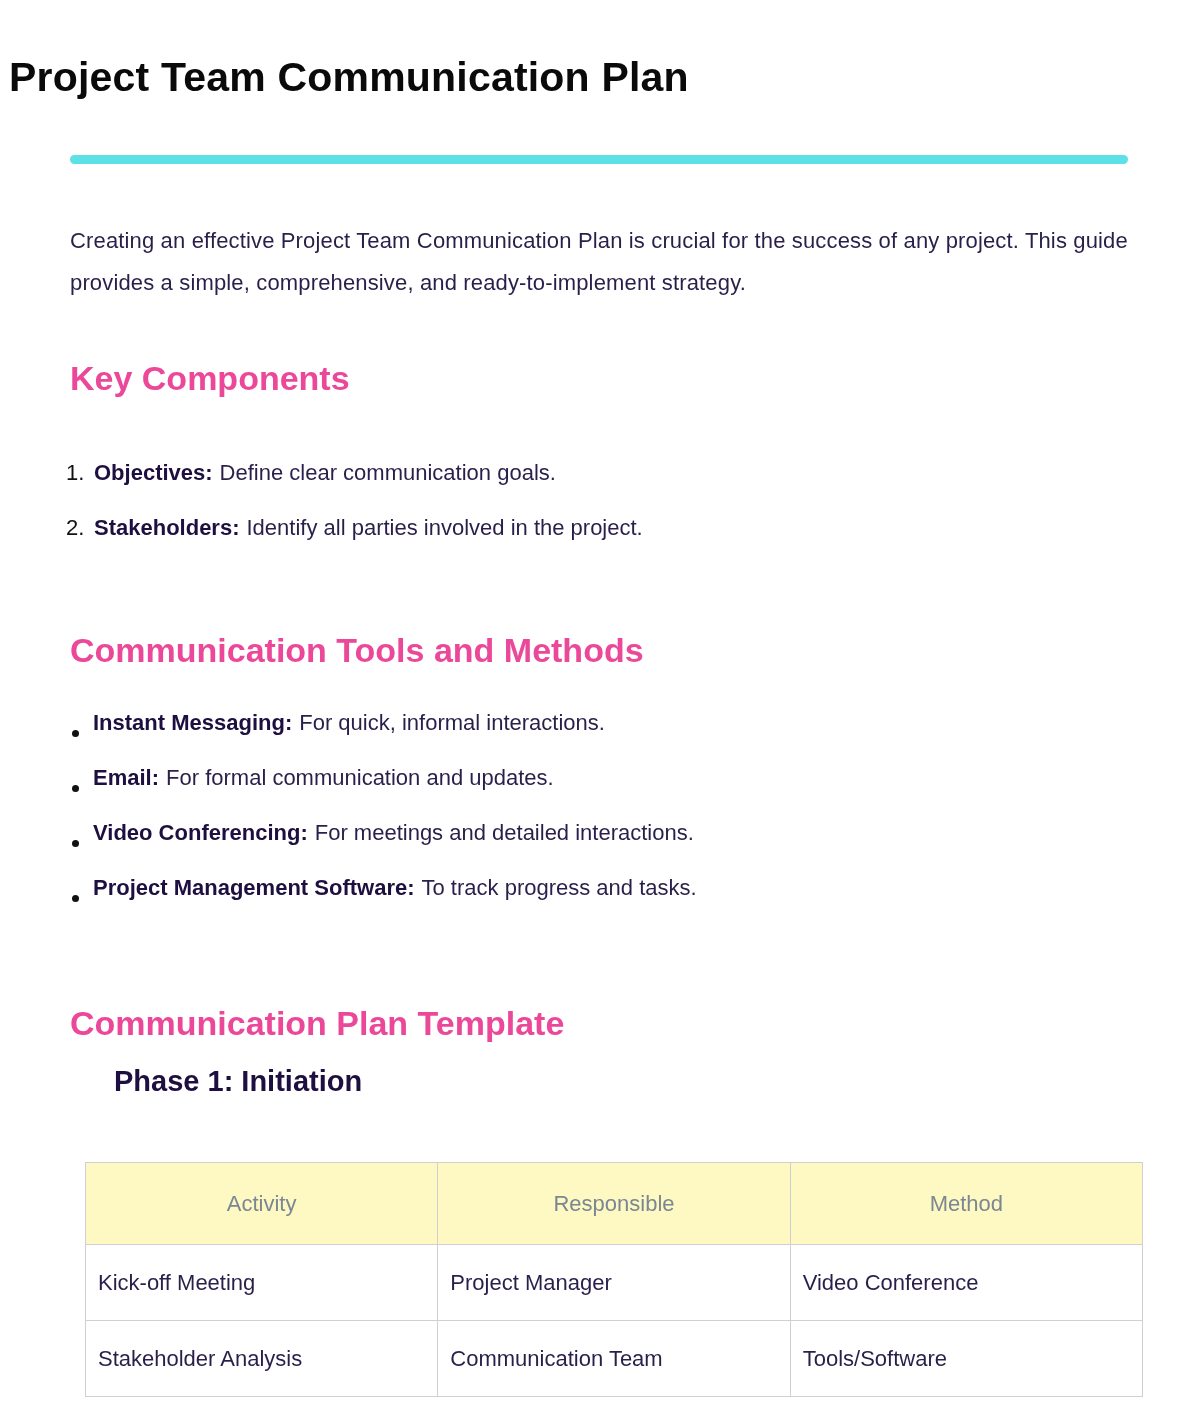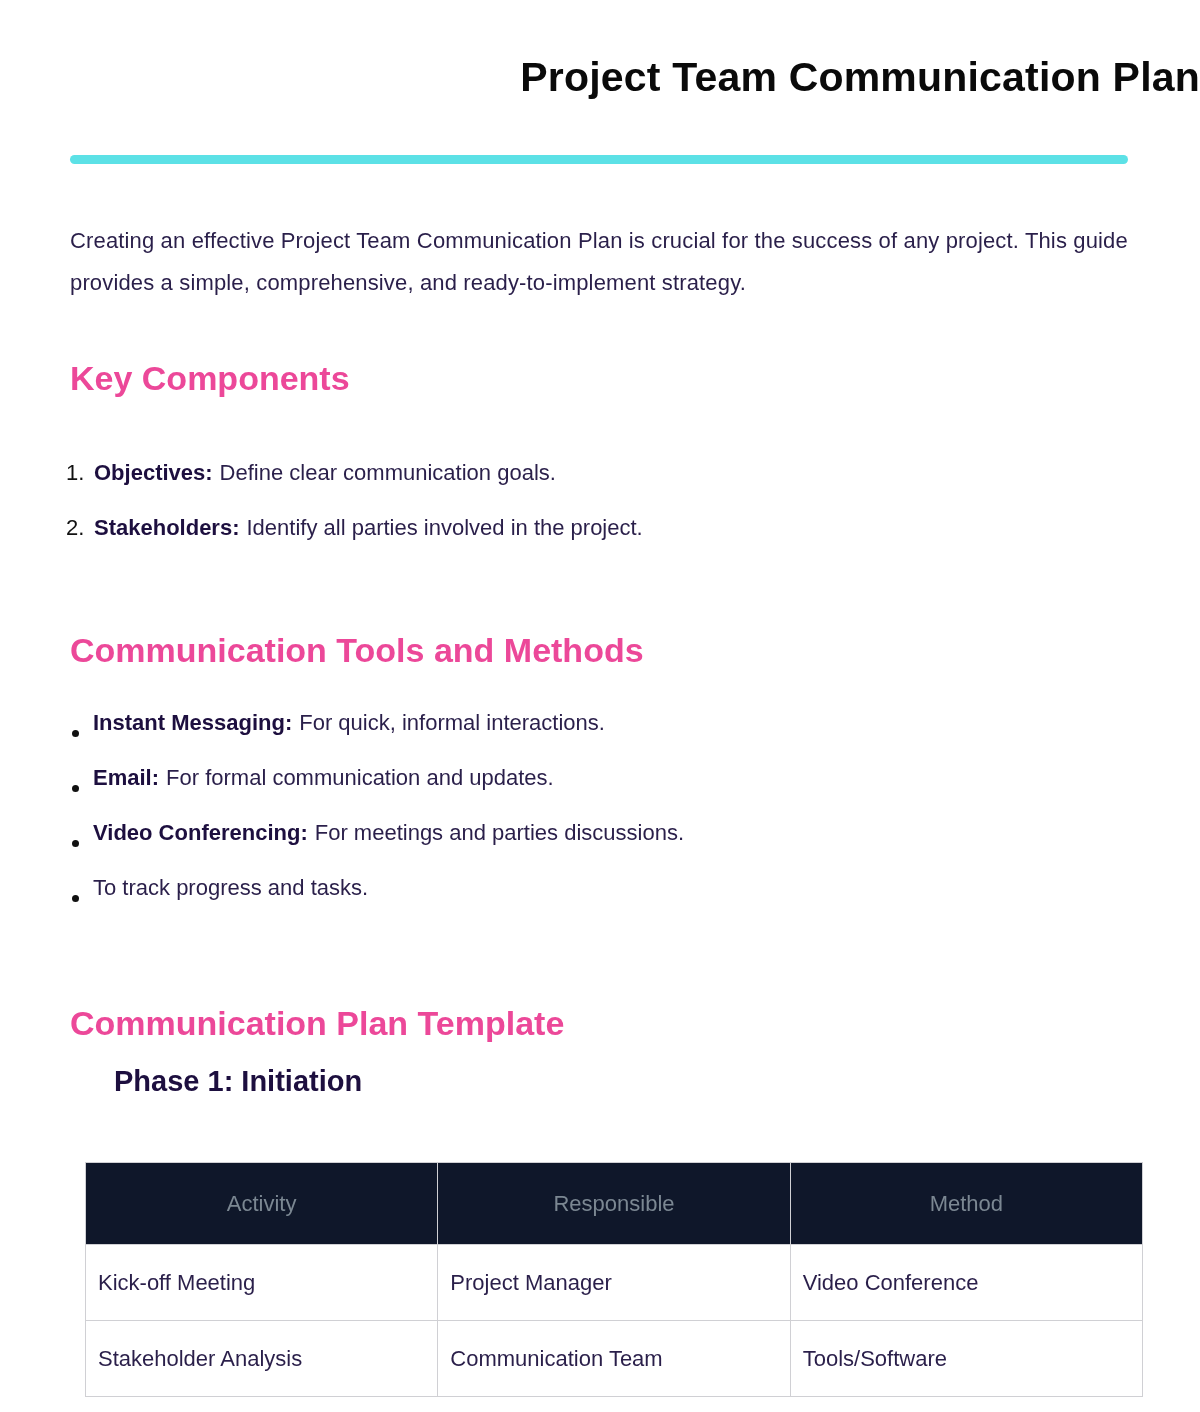--- a/index.html
+++ b/index.html
@@ -11,21 +11,21 @@
     }
     body {
       font-family: "Liberation Sans", "DejaVu Sans", sans-serif;
       color: #2a1f4a;
       position: relative;
     }
     .doc-title {
       position: absolute;
       left: 9px; right: 0;
       top: 52px;
-      text-align: right;
+      text-align: left;
       font-size: 41px;
       font-weight: 700;
       color: #0a0a0a;
       line-height: 50px;
       letter-spacing: 0.2px;
     }
     .accent-bar {
       position: absolute;
       left: 70px;
       top: 155px;
@@ -100,21 +100,21 @@
       width: 1058px;
       border-collapse: collapse;
       font-size: 22px;
     }
     .plan-table th, .plan-table td {
       border: 1px solid #d0d0d4;
       width: 352px;
     }
     .plan-table th {
       height: 82px;
-      background: #0f172a;
+      background: #fef9c3;
       color: #7b8792;
       font-weight: 400;
       text-align: center;
     }
     .plan-table td {
       height: 76px;
       padding: 12px 12px;
       color: #2a1f4a;
       text-align: left;
       vertical-align: middle;
@@ -153,24 +153,25 @@
     <span>For quick, informal interactions.</span>
   </li>
   <li>
     <span class="bullet-dot"></span>
     <span class="term">Email:</span>
     <span>For formal communication and updates.</span>
   </li>
   <li>
     <span class="bullet-dot"></span>
     <span class="term">Video Conferencing:</span>
-    <span>For meetings and parties discussions.</span>
+    <span>For meetings and detailed interactions.</span>
   </li>
   <li>
     <span class="bullet-dot"></span>
+    <span class="term">Project Management Software:</span>
     <span>To track progress and tasks.</span>
   </li>
 </ul>
 
 <h2 class="h2" style="top:1003px;">Communication Plan Template</h2>
 
 <h3 class="h3" style="top:1063px;margin-left:44px;">Phase 1: Initiation</h3>
 
 <table class="plan-table">
   <thead>

